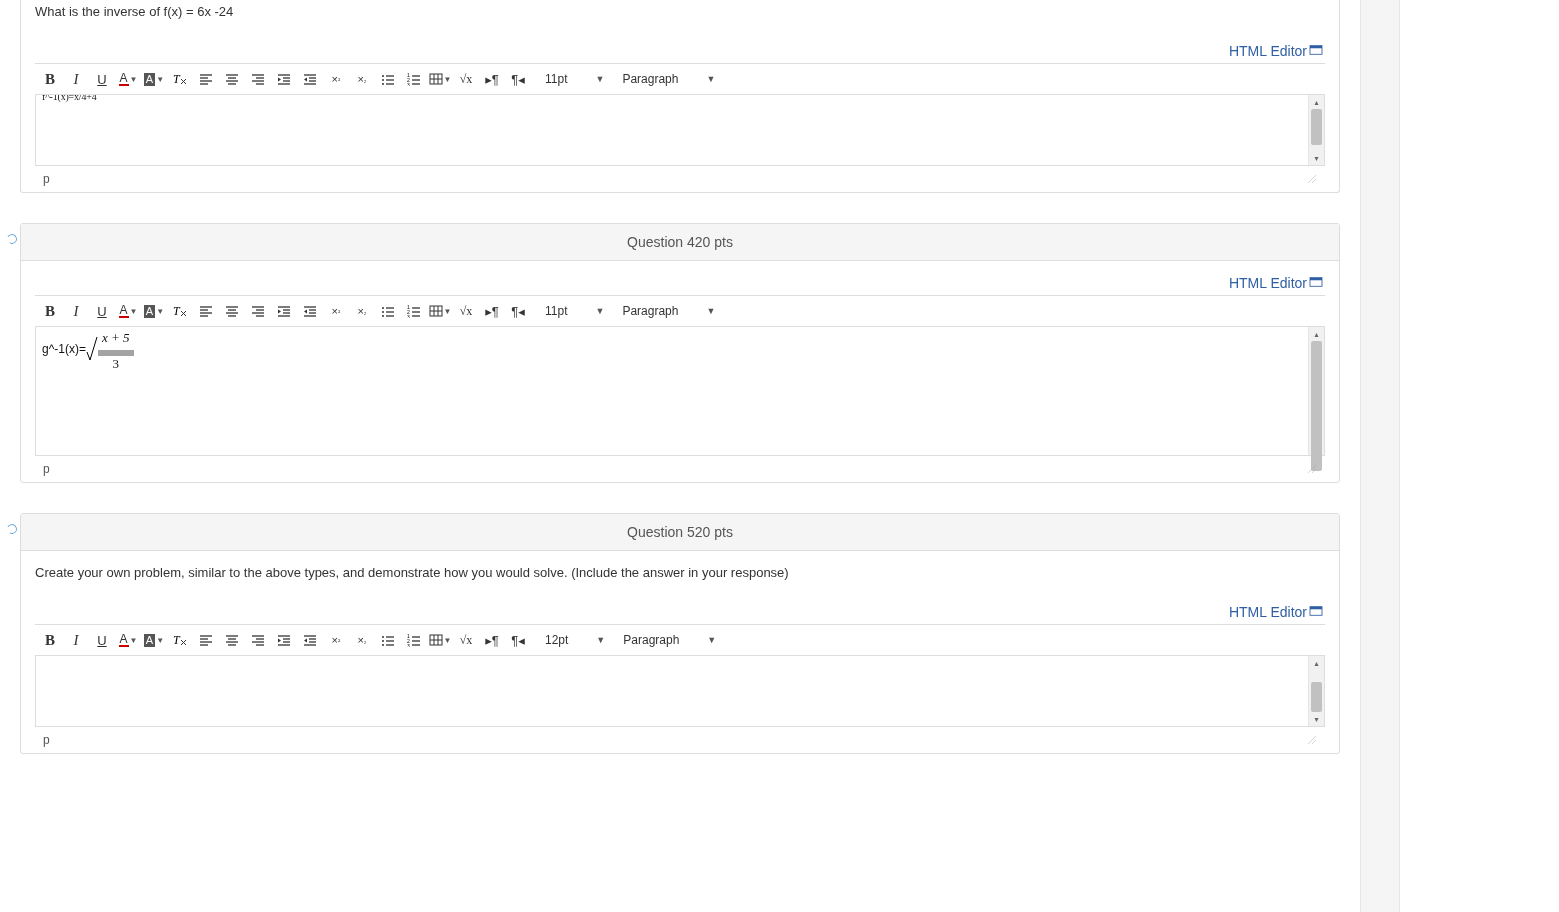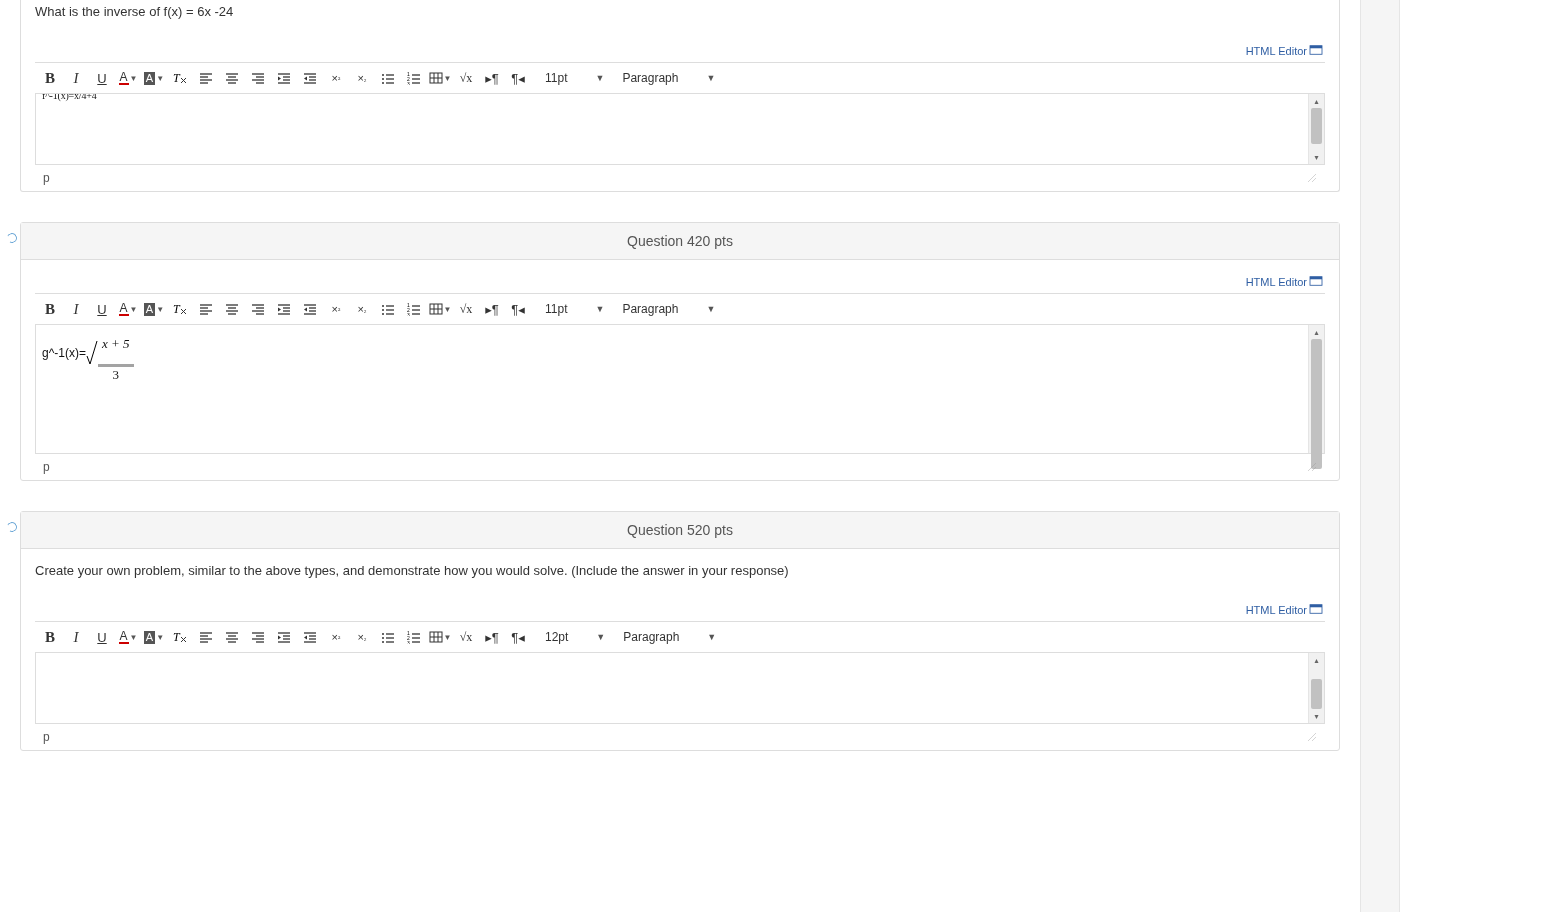--- a/index.html
+++ b/index.html
@@ -55,21 +55,21 @@
     color: #333;
     margin-bottom: 24px;
   }
   .html-editor-row {
     text-align: right;
     margin-bottom: 4px;
     padding-right: 2px;
   }
   .html-editor-link {
     color: #2f5ea3;
-    font-size: 11px;
+    font-size: 14px;
     text-decoration: none;
     display: inline-flex;
     align-items: center;
     gap: 2px;
   }
   .html-editor-link svg { width: 14px; height: 12px; }
   .toolbar {
     display: flex;
     align-items: center;
     flex-wrap: nowrap;
@@ -180,21 +180,21 @@
     vertical-align: middle;
   }
   .formula .radicand {
     border-top: 1px solid #000;
     display: inline-flex;
     flex-direction: column;
     align-items: center;
     margin-left: -1px;
     padding: 0 2px;
   }
-  .formula .frac-num { border-bottom: 3px solid #a3a3a3; width: 100%; text-align: right; font-style: italic; padding: 12px 4px;}
+  .formula .frac-num { border-bottom: 6px solid #a3a3a3; width: 100%; text-align: right; font-style: italic; padding: 4px 4px;}
   .formula .frac-den { text-align: center; }
   .side-marker {
     position: absolute;
     left: -14px;
     width: 10px;
     height: 10px;
     border: 1.5px solid #6aa6d6;
     border-radius: 50%;
     background: #fff;
     border-left-color: transparent;

